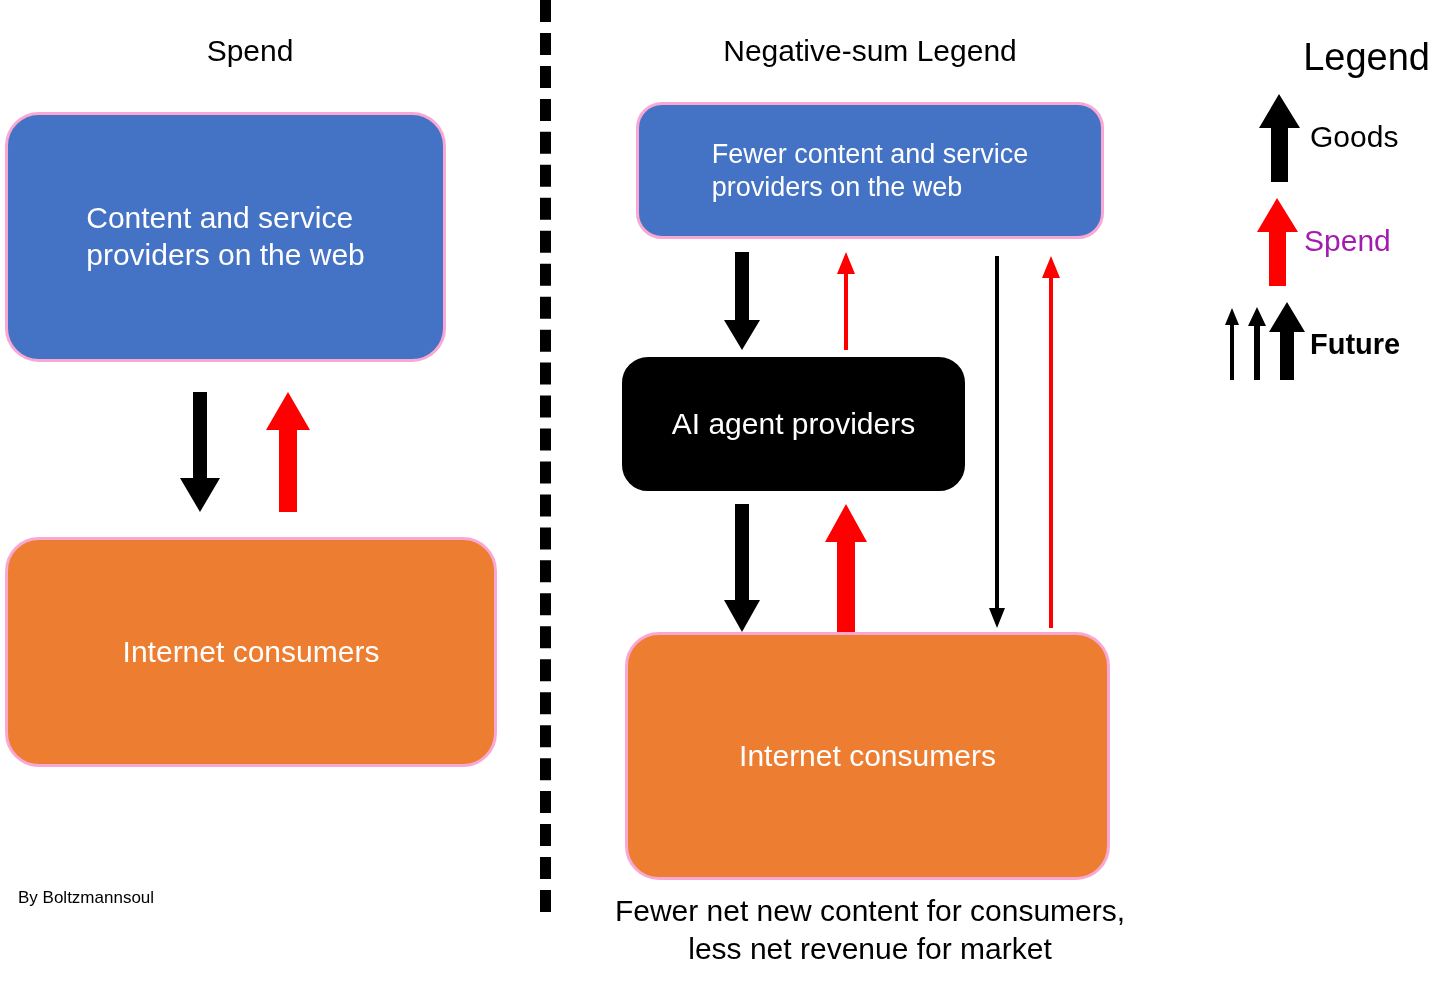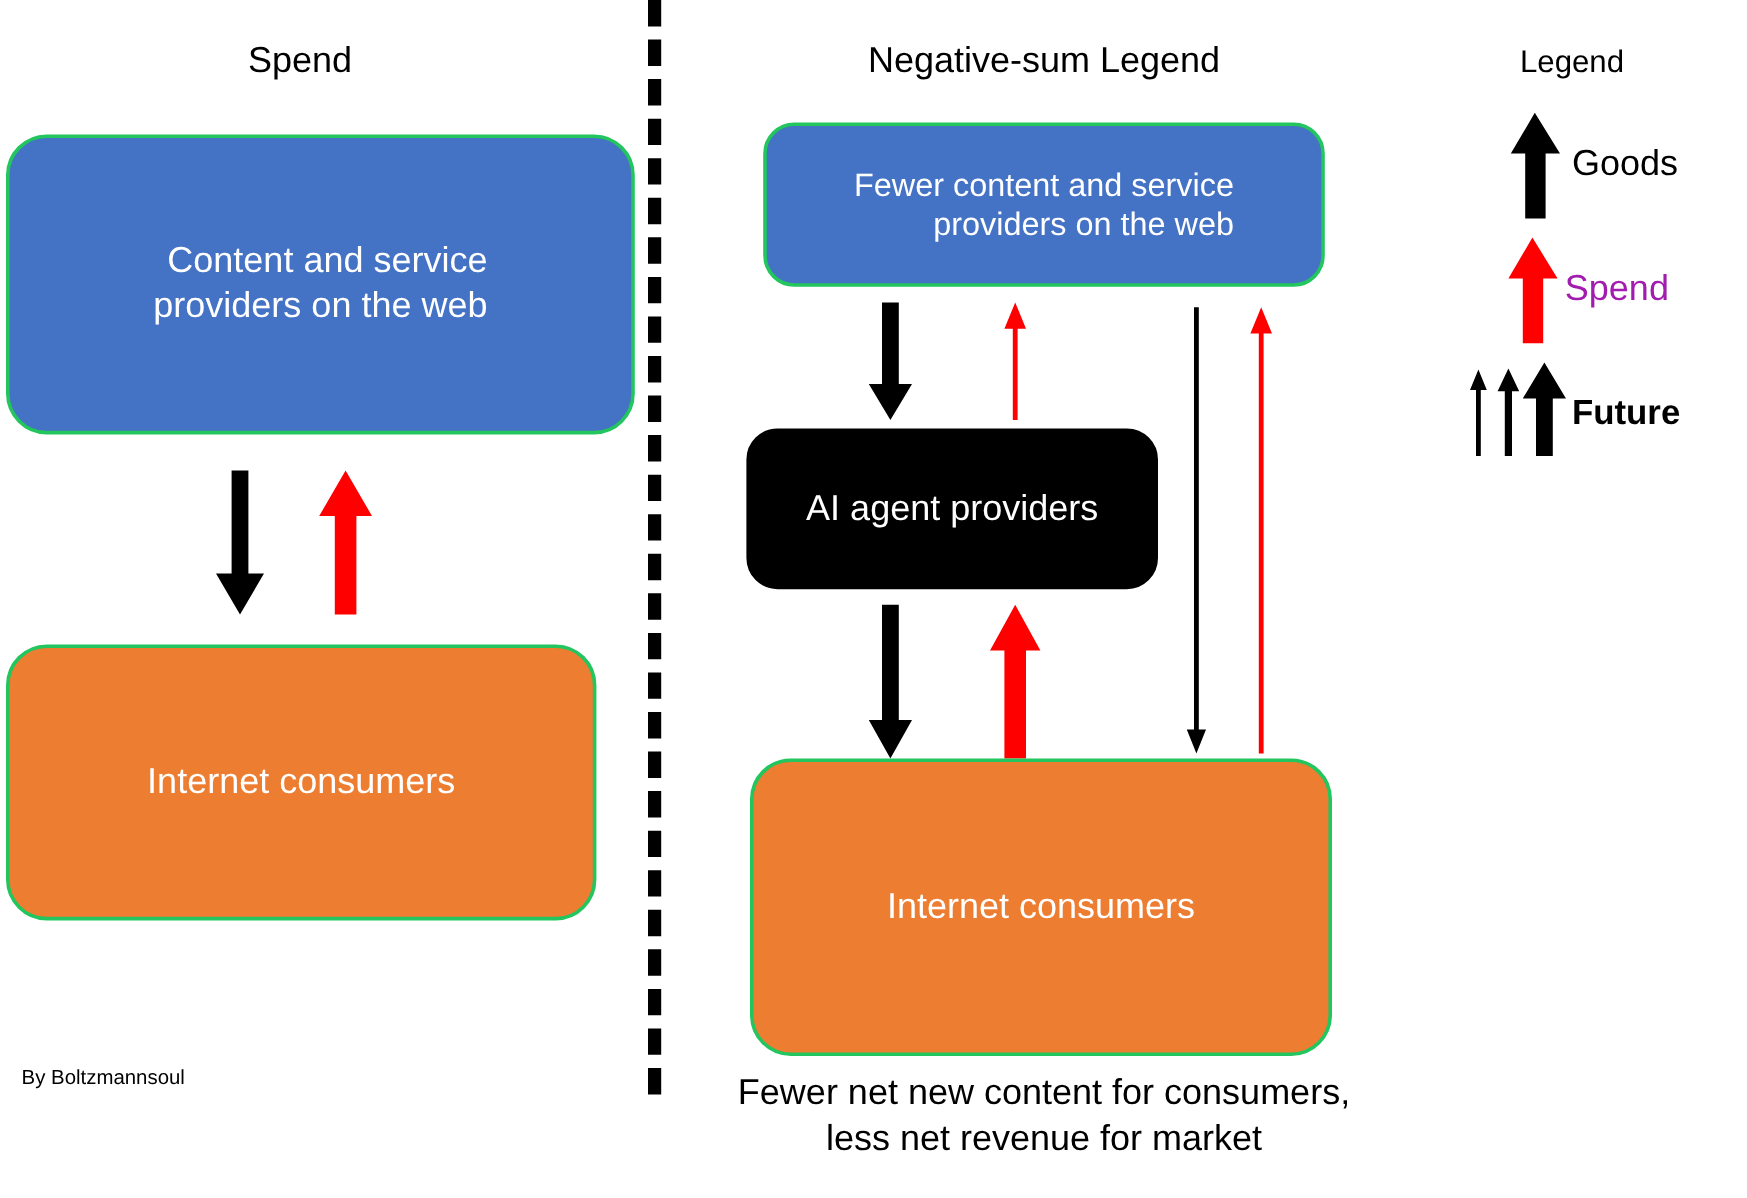--- a/index.html
+++ b/index.html
@@ -24,26 +24,26 @@
     font-size: 30px;
     color: #000000;
     text-align: center;
     white-space: nowrap;
     line-height: 1;
   }
 
   
   .box {
     box-sizing: border-box;
-    border: 3px solid #22c55e;
+    border: 3px solid #f9a8d4;
     border-radius: 34px;
     display: flex;
     align-items: center;
     justify-content: center;
-    text-align: right;
+    text-align: left;
     color: #ffffff;
     line-height: 1.22;
   }
   .box-blue   { background: #4472C4; }
   .box-orange { background: #ED7D31; }
   .box-black  { background: #000000; border-color: #000000; border-radius: 26px; }
 
   .box-label { display: block; padding: 0 18px; }
 
   
@@ -60,42 +60,42 @@
     line-height: 1.25;
   }
   .credit {
     font-size: 17px;
     color: #000000;
     white-space: nowrap;
   }
 
   
   .legend-title {
-    font-size: 26px;
-    color: #000000;
-    text-align: center;
+    font-size: 38px;
+    color: #000000;
+    text-align: right;
     white-space: nowrap;
   }
   .legend-label {
     font-size: 30px;
     white-space: nowrap;
     line-height: 1;
   }
   .legend-label.bold { font-weight: bold; font-size: 29px; }
 
   svg { display: block; overflow: visible; }
 </style>
 </head>
 <body>
 
 <div id="canvas">
 
   <div class="abs panel-title" style="left:0; top:36px; width:500px;">Spend</div>
 
-  <div class="abs box box-blue" style="left:5px; top:112px; width:524px; height:250px; font-size:30px;">
+  <div class="abs box box-blue" style="left:5px; top:112px; width:441px; height:250px; font-size:30px;">
     <span class="box-label">
       <span>Content and service</span><br>
       <span>providers on the web</span>
     </span>
   </div>
 
   <div class="abs" style="left:178px; top:392px; width:44px; height:122px;">
     <svg width="44" height="122" viewBox="0 0 44 122">
       <polygon points="15,0 29,0 29,86 42,86 22,120 2,86 15,86" fill="#000000"></polygon>
     </svg>

